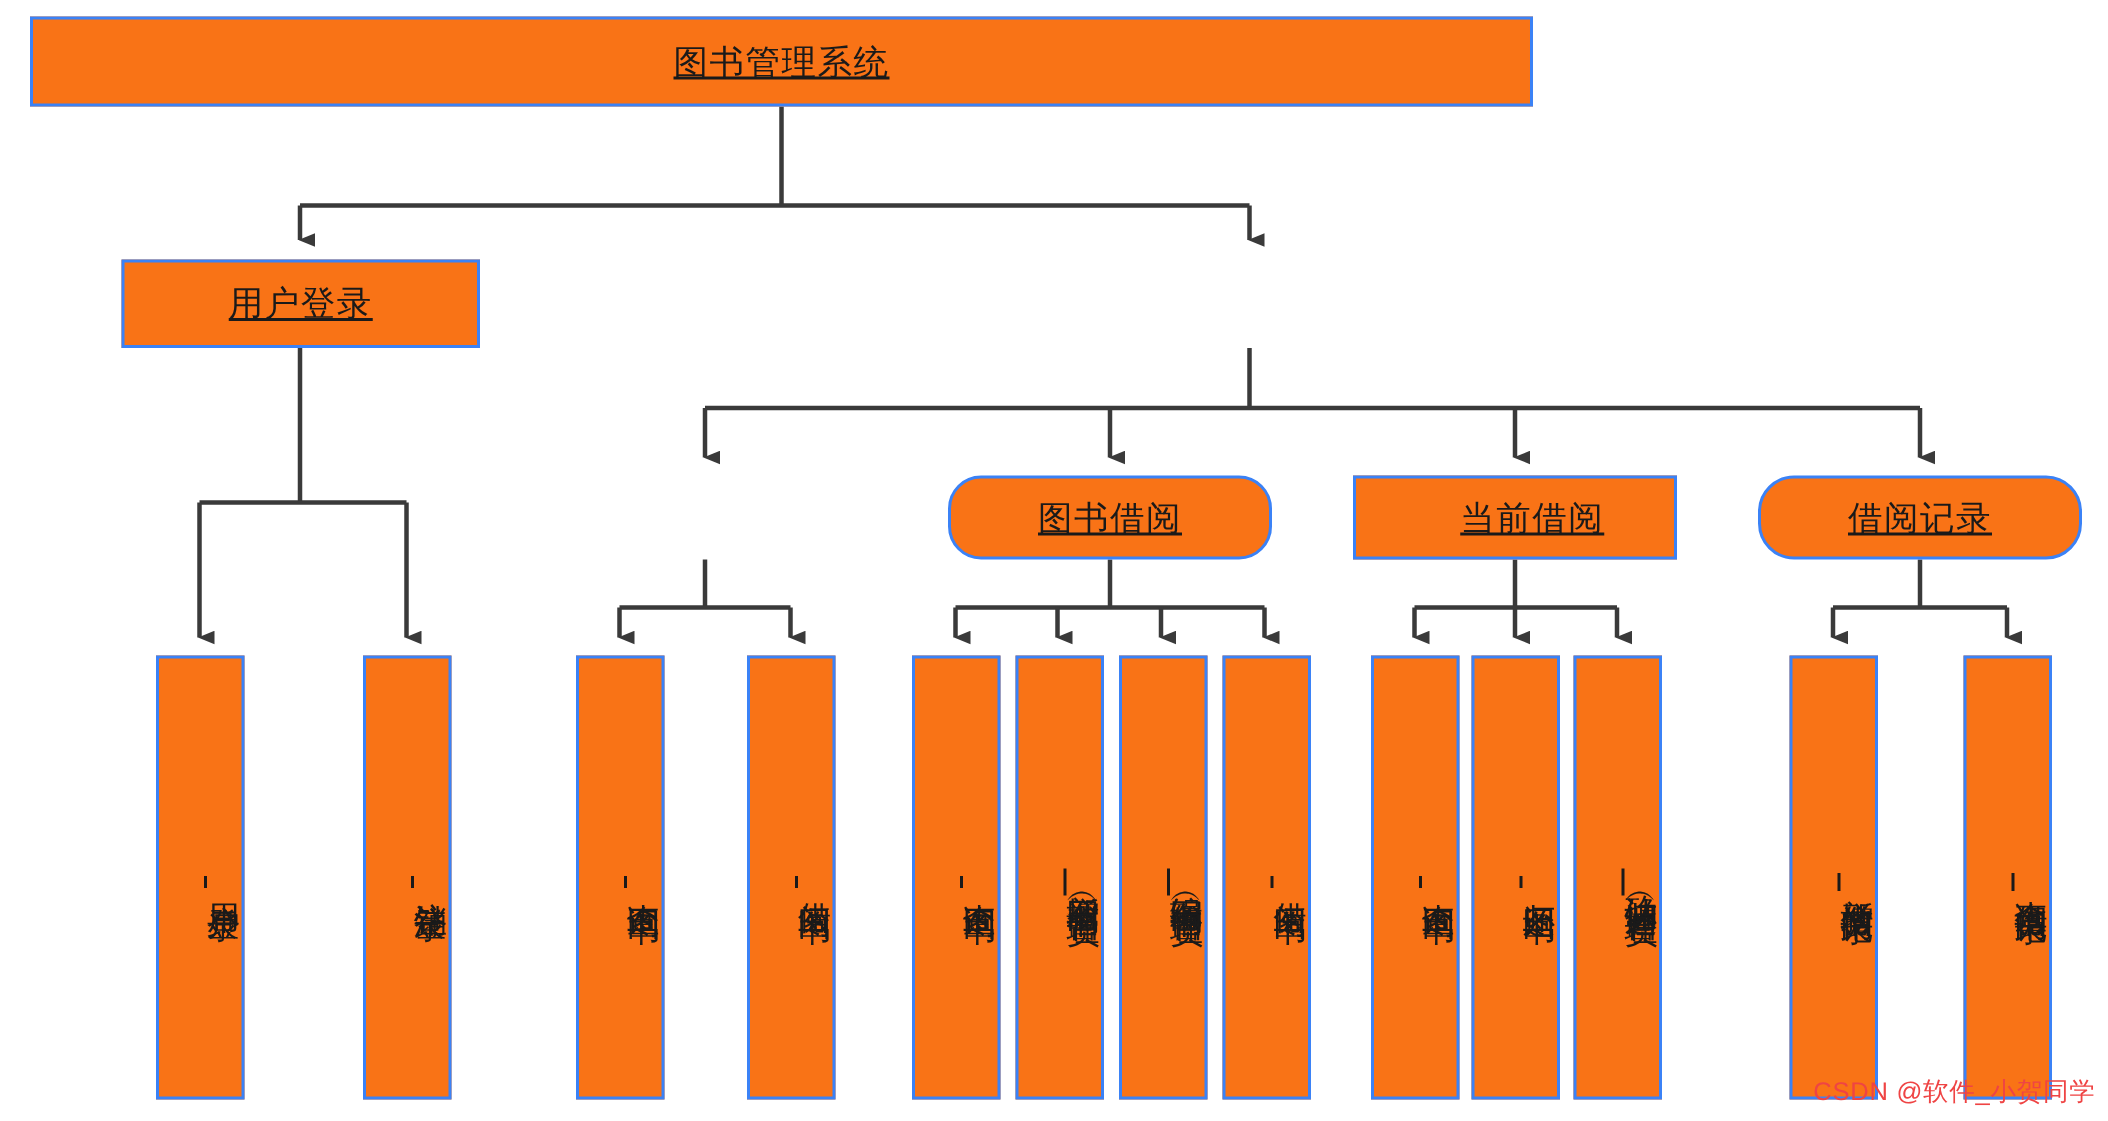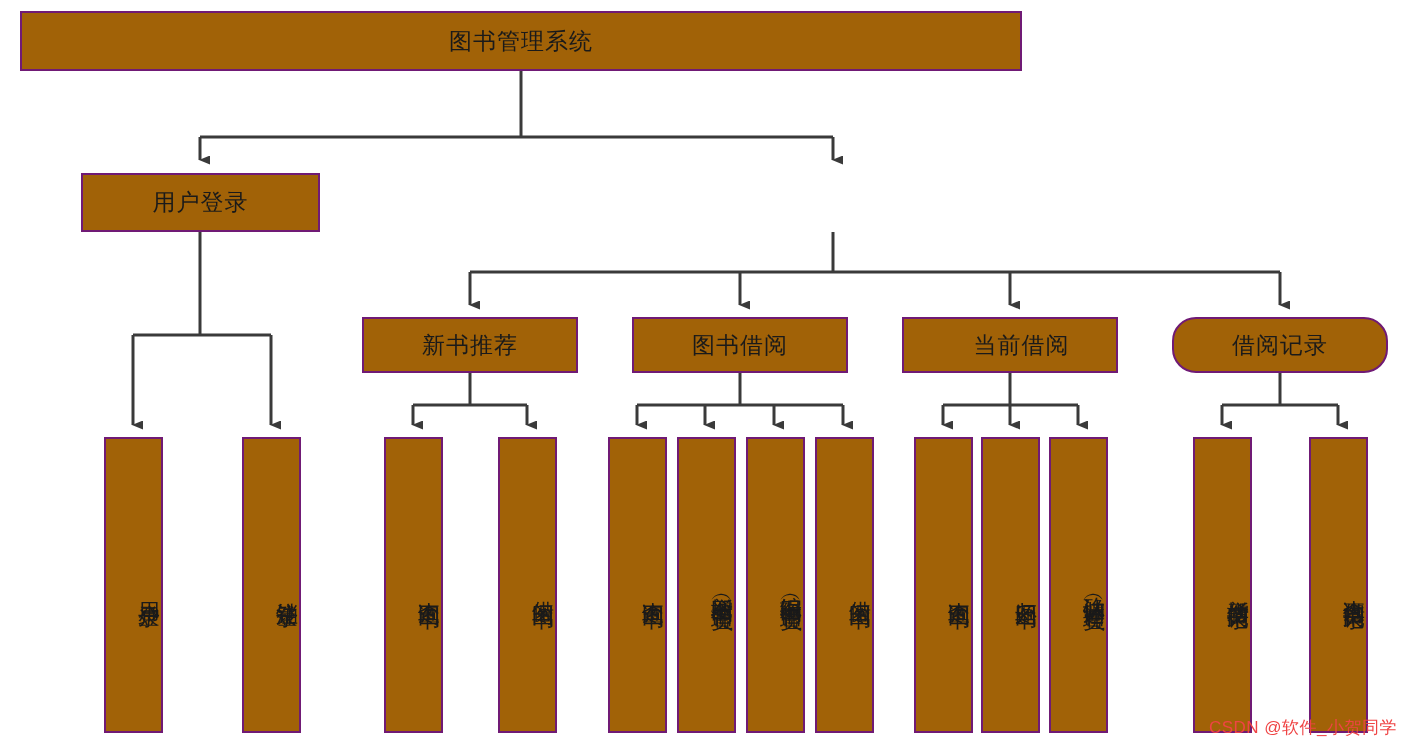--- a/index.html
+++ b/index.html
@@ -21,26 +21,27 @@
     position: absolute;
     left: 0;
     top: 0;
     width: 1405px;
     height: 747px;
     pointer-events: none;
   }
   .node {
     position: absolute;
     box-sizing: border-box;
-    background: #a16207;
-    border: 2px solid #701a75;
+    background: #f97316;
+    border: 2px solid #3b82f6;
     display: flex;
     align-items: center;
     justify-content: center;
     color: #1a1a1a;
+    text-decoration: underline;
   }
   .node.horiz {
     font-size: 23px;
     letter-spacing: 1px;
   }
   .node.vert {
     writing-mode: vertical-rl;
     text-orientation: upright;
     font-size: 22px;
     letter-spacing: 2px;
@@ -119,24 +120,21 @@
   </svg>
 
   <div class="node horiz" style="left:20px; top:11px; width:1002px; height:60px;">
     <span>图书管理系统</span>
   </div>
 
   <div class="node horiz" style="left:81px; top:173px; width:239px; height:59px;">
     <span>用户登录</span>
   </div>
 
-  <div class="node horiz" style="left:362px; top:317px; width:216px; height:56px;">
-    <span>新书推荐</span>
-  </div>
-  <div class="node horiz" style="left:632px; top:317px; width:216px; height:56px;">
+  <div class="node horiz" style="left:632px; top:317px; width:216px; height:56px;border-radius:22px;">
     <span>图书借阅</span>
   </div>
   <div class="node horiz" style="left:902px; top:317px; width:216px; height:56px;padding-left:23px;">
     <span>当前借阅</span>
   </div>
   <div class="node horiz" style="left:1172px; top:317px; width:216px; height:56px;border-radius:24px;">
     <span>借阅记录</span>
   </div>
 
   <div class="node vert" style="left:104px; top:437px; width:59px; height:296px;">

